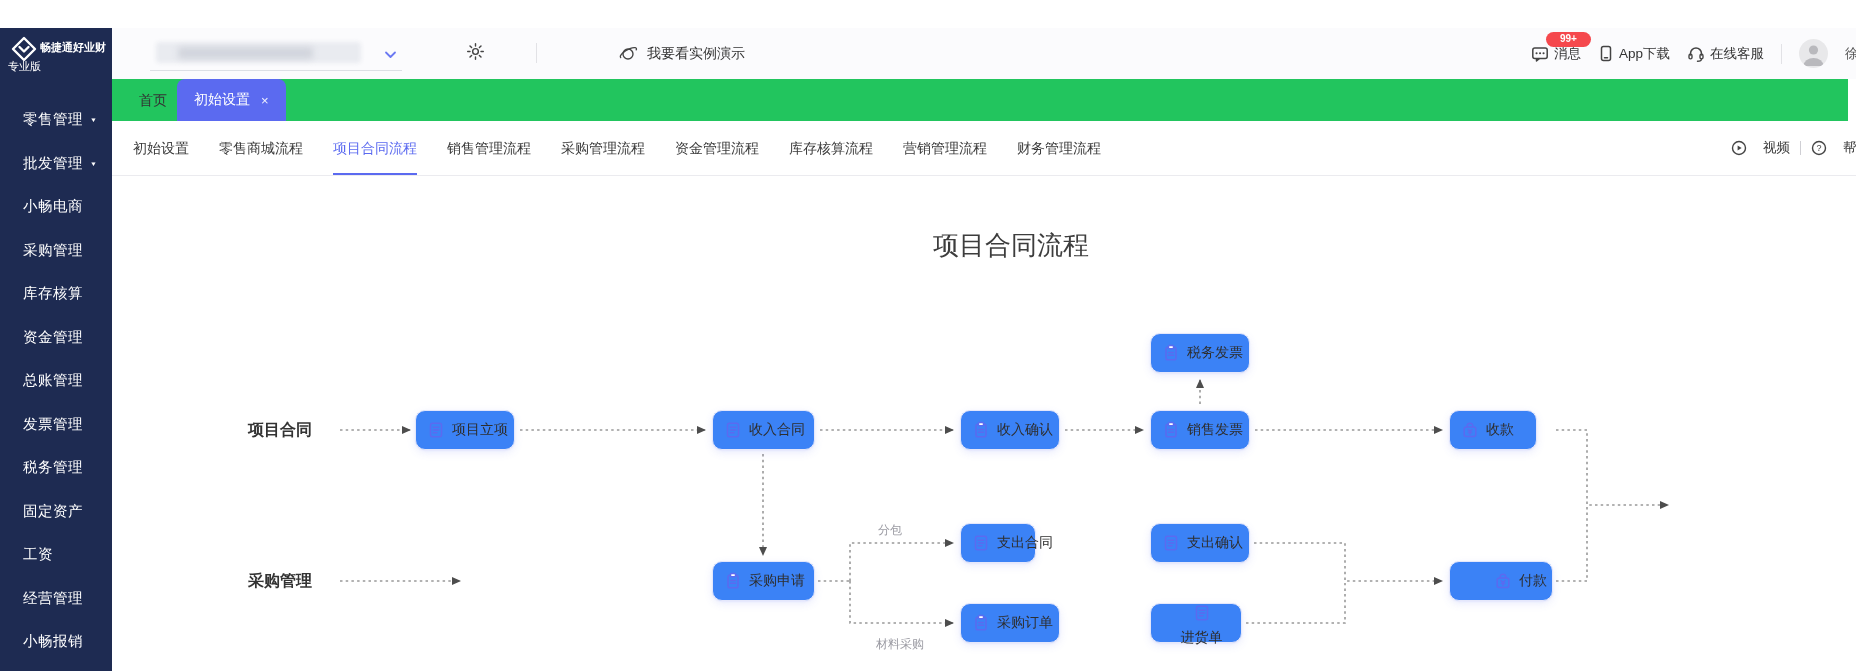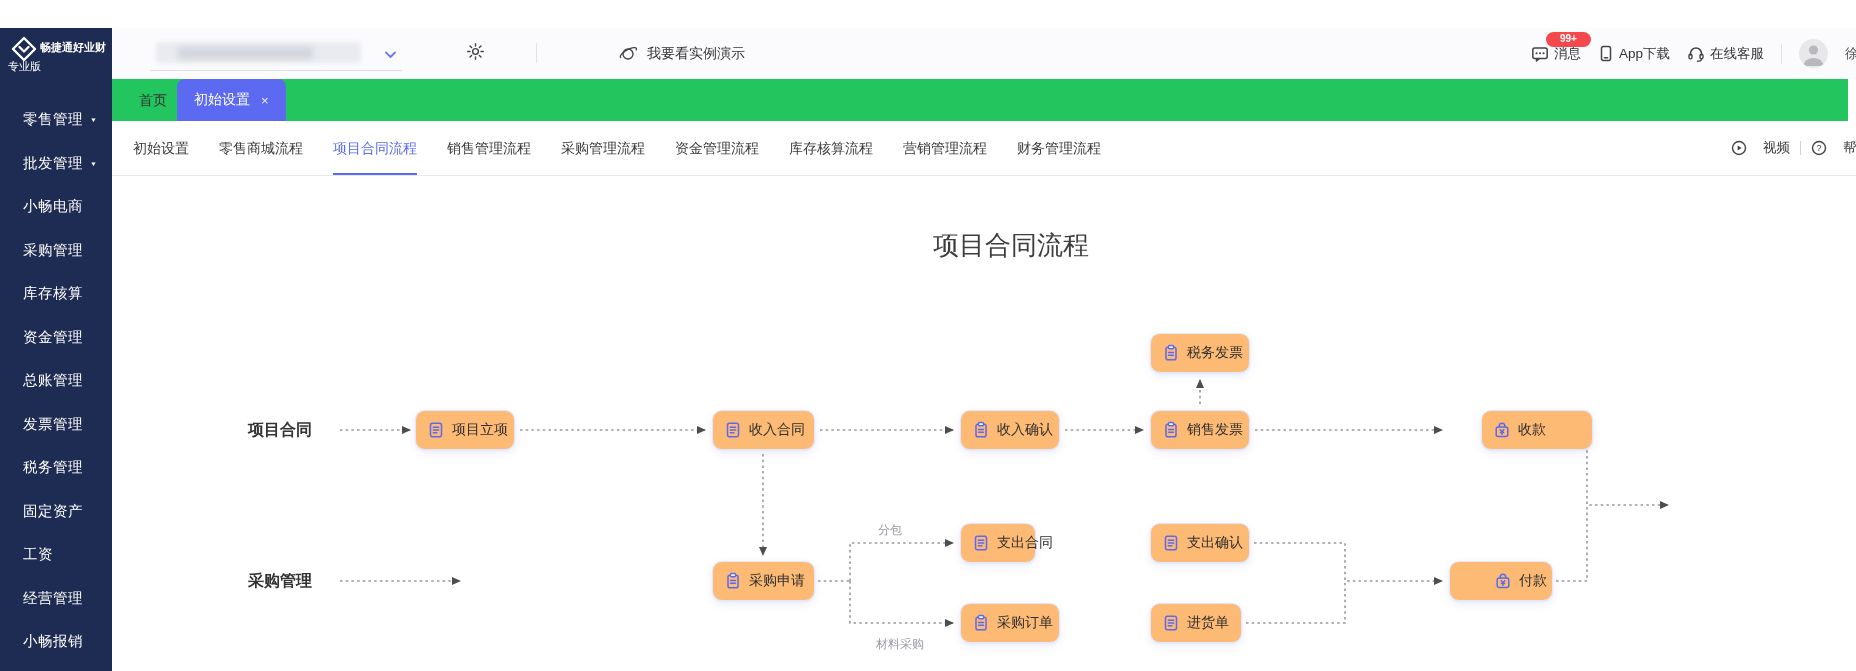--- a/index.html
+++ b/index.html
@@ -48,21 +48,21 @@
   .subnav-right{position:absolute;right:-14px;top:0;height:54px;display:flex;align-items:center;gap:8px;
                 font-size:13.5px;color:#3a3a3a}
   .snitem{display:flex;align-items:center;gap:16px;cursor:pointer}
   .sdiv{width:1px;height:14px;background:#cfcfd4;margin:0 2px}
   
   .flow-canvas{position:absolute;left:0;top:0;width:1856px;height:671px;z-index:4;pointer-events:none}
   #flow-svg{position:absolute;left:0;top:0}
   .flow-title{position:absolute;left:1011px;top:228px;transform:translateX(-50%);margin:0;
               font-size:26px;font-weight:500;color:#3d3d3d;white-space:nowrap}
   .flow-node{position:absolute;height:40px;box-sizing:border-box;display:flex;align-items:center;gap:7px;
-             padding-left:11px;background:#fdba74;border:1px solid #e4e7fb;border-radius:10px;
+             padding-left:11px;background:#3b82f6;border:1px solid #e4e7fb;border-radius:10px;
              box-shadow:0 3px 8px rgba(93,107,240,.12),0 1px 2px rgba(93,107,240,.08);
              font-size:14px;color:#2e2e2e;font-weight:500;pointer-events:auto;cursor:pointer;white-space:nowrap}
   .nicon{line-height:0}
   .flow-rowlabel{position:absolute;font-size:16px;font-weight:700;color:#333;pointer-events:auto;white-space:nowrap}
   .edge-label{position:absolute;font-size:12px;color:#9a9aa2;white-space:nowrap}
 </style>
 </head>
 <body>
 
 <div class="page">
@@ -296,21 +296,21 @@
         <span class="nlabel">收入确认</span>
       </div>
       <div class="flow-node" style="left: 1150px; top: 410px; width: 100px;">
         <span class="nicon"><svg width="18" height="18" viewBox="0 0 18 18">
             <rect x="4" y="3.2" width="10" height="12.6" rx="1.8" stroke="#5b6af0" stroke-width="1.5" fill="none" stroke-linecap="round" stroke-linejoin="round"></rect>
             <rect x="6.5" y="1.6" width="5" height="3.2" rx="1" fill="#fff" stroke="#5b6af0" stroke-width="1.5"></rect>
             <path d="M6.6 8.4h4.8M6.6 11.2h4.8" stroke="#5b6af0" stroke-width="1.5" fill="none" stroke-linecap="round" stroke-linejoin="round"></path>
           </svg></span>
         <span class="nlabel">销售发票</span>
       </div>
-      <div class="flow-node" style="left: 1449px; top: 410px; width: 112px; margin-left: 32px;">
+      <div class="flow-node" style="left: 1449px; top: 410px; width: 88px;">
         <span class="nicon"><svg width="18" height="18" viewBox="0 0 18 18">
             <path d="M6.2 6V5a2.8 2.8 0 0 1 5.6 0v1" stroke="#5b6af0" stroke-width="1.5" fill="none" stroke-linecap="round" stroke-linejoin="round"></path>
             <rect x="3.2" y="6" width="11.6" height="9.6" rx="2" stroke="#5b6af0" stroke-width="1.5" fill="none" stroke-linecap="round" stroke-linejoin="round"></rect>
             <path d="M7.2 8.8l1.8 1.8 1.8-1.8M9 10.6v2.6M7.4 11.6h3.2" stroke="#5b6af0" stroke-width="1.5" fill="none" stroke-linecap="round" stroke-linejoin="round"></path>
           </svg></span>
         <span class="nlabel">收款</span>
       </div>
       <div class="flow-node" style="left: 712px; top: 561px; width: 103px;">
         <span class="nicon"><svg width="18" height="18" viewBox="0 0 18 18">
             <rect x="4" y="3.2" width="10" height="12.6" rx="1.8" stroke="#5b6af0" stroke-width="1.5" fill="none" stroke-linecap="round" stroke-linejoin="round"></rect>
@@ -334,21 +334,21 @@
         <span class="nlabel">支出确认</span>
       </div>
       <div class="flow-node" style="left: 960px; top: 603px; width: 100px;">
         <span class="nicon"><svg width="18" height="18" viewBox="0 0 18 18">
             <rect x="4" y="3.2" width="10" height="12.6" rx="1.8" stroke="#5b6af0" stroke-width="1.5" fill="none" stroke-linecap="round" stroke-linejoin="round"></rect>
             <rect x="6.5" y="1.6" width="5" height="3.2" rx="1" fill="#fff" stroke="#5b6af0" stroke-width="1.5"></rect>
             <path d="M6.6 8.4h4.8M6.6 11.2h4.8" stroke="#5b6af0" stroke-width="1.5" fill="none" stroke-linecap="round" stroke-linejoin="round"></path>
           </svg></span>
         <span class="nlabel">采购订单</span>
       </div>
-      <div class="flow-node" style="left: 1150px; top: 603px; width: 92px;">
+      <div class="flow-node" style="left: 1150px; top: 603px; width: 92px; flex-direction: column;">
         <span class="nicon"><svg width="18" height="18" viewBox="0 0 18 18">
             <rect x="3.5" y="2.2" width="11" height="13.6" rx="2" stroke="#5b6af0" stroke-width="1.5" fill="none" stroke-linecap="round" stroke-linejoin="round"></rect>
             <path d="M6.3 6.2h5.4M6.3 9h5.4M6.3 11.8h3.6" stroke="#5b6af0" stroke-width="1.5" fill="none" stroke-linecap="round" stroke-linejoin="round"></path>
           </svg></span>
         <span class="nlabel">进货单</span>
       </div>
       <div class="flow-node" style="left: 1449px; top: 561px; width: 104px; padding-left: 44px;">
         <span class="nicon"><svg width="18" height="18" viewBox="0 0 18 18">
             <path d="M6.2 6V5a2.8 2.8 0 0 1 5.6 0v1" stroke="#5b6af0" stroke-width="1.5" fill="none" stroke-linecap="round" stroke-linejoin="round"></path>
             <rect x="3.2" y="6" width="11.6" height="9.6" rx="2" stroke="#5b6af0" stroke-width="1.5" fill="none" stroke-linecap="round" stroke-linejoin="round"></rect>

